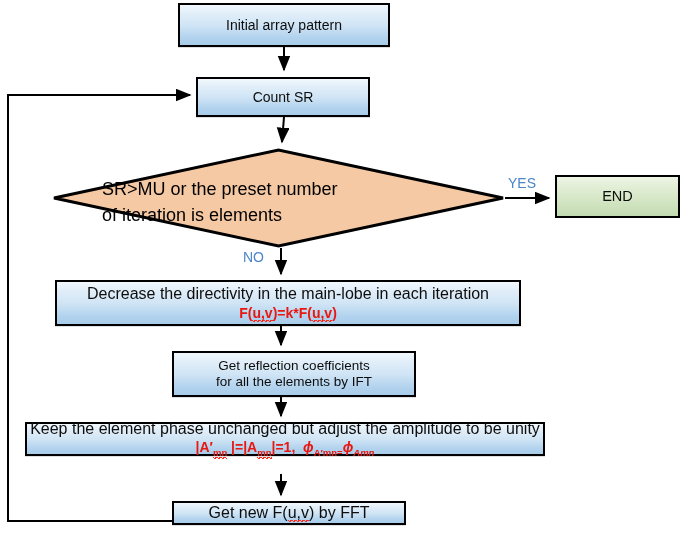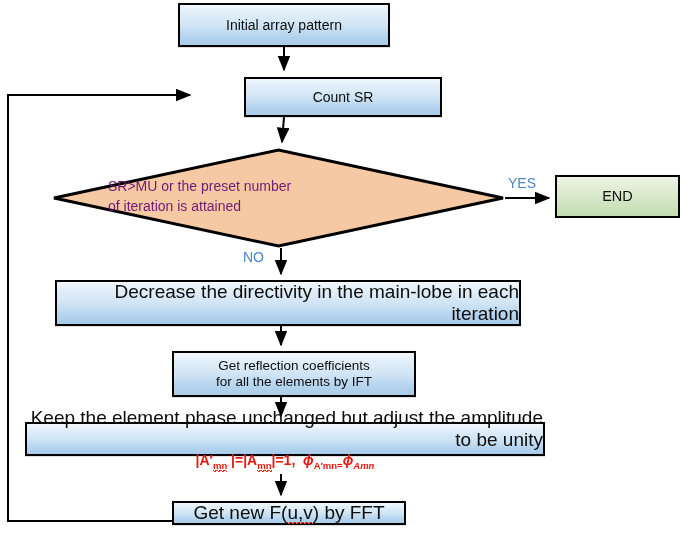--- a/index.html
+++ b/index.html
@@ -16,21 +16,21 @@
     overflow: hidden;
   }
   .node {
     position: absolute;
     box-sizing: border-box;
     border: 2px solid #000000;
     display: flex;
     flex-direction: column;
     align-items: center;
     justify-content: center;
-    text-align: right;
+    text-align: left;
     color: #0d0d0d;
     line-height: 1.18;
   }
   .proc {
     background: linear-gradient(to bottom,
         #f2f8fd 0%,
         #e3eff9 18%,
         #cfe4f5 52%,
         #b3d3ee 80%,
         #a8cce9 100%);
@@ -38,34 +38,34 @@
   }
   .terminator {
     background: linear-gradient(to bottom,
         #eef5e6 0%,
         #e2eed6 25%,
         #d3e5c3 62%,
         #c3dcb1 100%);
   }
   .node .line1 {
     display: block;
-    font-size: 19px;
+    font-size: 16px;
     color: #0d0d0d;
   }
   .node .formula {
     display: block;
     font-size: 14px;
     color: #e8170f;
     font-weight: 600;
     margin-top: 1px;
   }
 
   
   #n-initial   { left: 178px; top: 3px;   width: 212px; height: 44px; }
-  #n-count     { left: 196px; top: 77px;  width: 198px; height: 40px; margin-left: 48px; }
+  #n-count     { left: 196px; top: 77px;  width: 174px; height: 40px; }
   #n-decrease  { left: 55px;  top: 280px; width: 466px; height: 46px; }
   #n-reflect   { left: 172px; top: 351px; width: 244px; height: 46px; }
   #n-keep      { left: 25px;  top: 422px; width: 520px; height: 34px; }
   #n-fft       { left: 172px; top: 501px; width: 234px; height: 24px; }
   #n-end       { left: 555px; top: 175px; width: 125px; height: 43px; }
 
   #n-initial .line1,
   #n-count .line1,
   #n-end .line1 { font-size: 14px; }
   #n-end .line1 { font-size: 14.5px; }
@@ -75,25 +75,25 @@
   #n-decision {
     position: absolute;
     left: 52px;
     top: 148px;
     width: 453px;
     height: 100px;
   }
   #n-decision svg { display: block; }
   #decision-text {
     position: absolute;
-    left: 108px;
+    left: 102px;
     top: 176px;
     width: 300px;
-    color: #701a75;
-    font-size: 14px;
+    color: #000000;
+    font-size: 18px;
     line-height: 1.45;
     text-align: left;
   }
   #decision-text span { display: block; }
 
   
   .conn {
     position: absolute;
     left: 0;
     top: 0;
@@ -176,32 +176,35 @@
     <span class="line1">Count SR</span>
   </div>
 
   <div id="n-decision">
     <svg width="453" height="100" viewBox="0 0 453 100" xmlns="http://www.w3.org/2000/svg">
       <polygon points="2,50 226.5,2 451,50 226.5,98" fill="#f5c9a4" stroke="#000000" stroke-width="3" stroke-linejoin="miter"></polygon>
     </svg>
   </div>
   <div id="decision-text">
     <span>SR&gt;MU or the preset number</span>
-    <span>of  iteration is attained</span>
+    <span>of  iteration is elements</span>
   </div>
 
   <div class="edge-label" id="label-yes">YES</div>
   <div class="edge-label" id="label-no">NO</div>
 
   <div class="node terminator" id="n-end">
     <span class="line1">END</span>
   </div>
 
   <div class="node proc" id="n-decrease">
     <span class="line1">Decrease the directivity in the main-lobe in each iteration</span>
+    <span class="formula">
+      F(<span class="squig">u,v</span>)=k*F(<span class="squig">u,v</span>)
+    </span>
   </div>
 
   <div class="node proc" id="n-reflect">
     <span class="line1">Get reflection coefficients</span>
     <span class="line1">for all the elements by IFT</span>
   </div>
 
   <div class="node proc" id="n-keep">
     <span class="line1">Keep the element phase unchanged but adjust the amplitude to be unity</span>
     <span class="formula">

